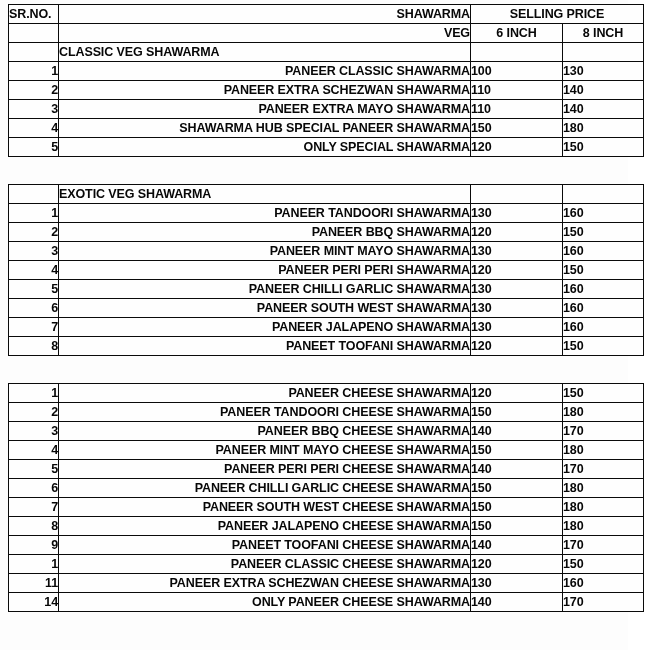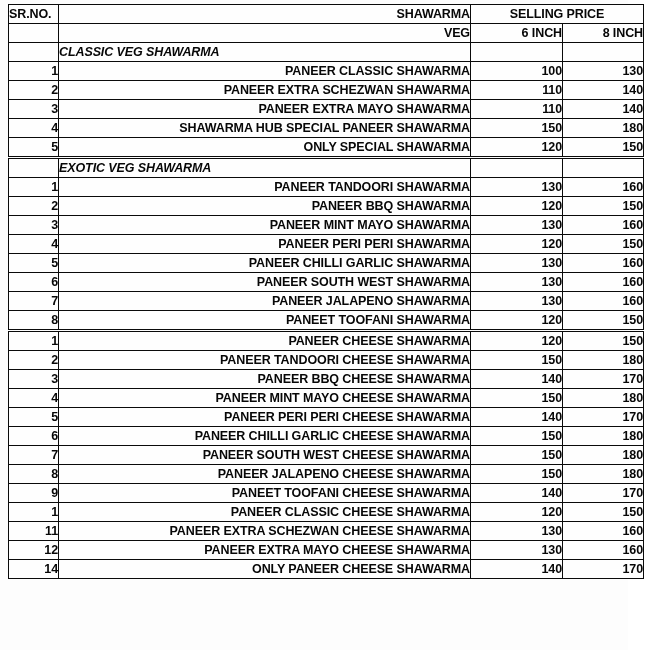--- a/index.html
+++ b/index.html
@@ -24,21 +24,21 @@
   }
 
   table.menu-table {
     width: 635px;
     border-collapse: collapse;
     table-layout: fixed;
     background: #fefefe;
   }
 
   table.menu-table + table.menu-table {
-    margin-top: 1px;
+    margin-top: 27px;
   }
 
   table.menu-table td,
   table.menu-table th {
     border: 1.6px solid #0a0a0a;
     font-size: 12.5px;
     font-weight: bold;
     color: #070707;
     height: 19px;
     line-height: 13px;
@@ -63,34 +63,33 @@
     padding-left: 3px;
     letter-spacing: -0.3px;
   }
   .cell-item {
     text-align: right;
     padding-left: 4px;
     white-space: nowrap;
     overflow: hidden;
   }
   .cell-price {
-    text-align: right;
+    text-align: left;
   }
   .cell-span-head {
     letter-spacing: 0.2px;
   }
   .cell-sizehead {
-    text-align: right;
+    text-align: center;
     letter-spacing: -0.1px;
   }
   .cell-section {
     text-align: left;
     padding-left: 4px;
     white-space: nowrap;
-    font-style: italic;
   }
   .cell-blank {
     background: #fefefe;
   }
 </style>
 </head>
 <body>
 
 <div class="page">
   <div id="tables-root">
@@ -283,26 +282,20 @@
             <td class="cell-price">120</td>
             <td class="cell-price">150</td>
           </tr>
           <tr>
             <td class="cell-sr">11</td>
             <td class="cell-item">PANEER EXTRA SCHEZWAN CHEESE SHAWARMA</td>
             <td class="cell-price">130</td>
             <td class="cell-price">160</td>
           </tr>
           <tr>
-            <td class="cell-sr">12</td>
-            <td class="cell-item">PANEER EXTRA MAYO CHEESE SHAWARMA</td>
-            <td class="cell-price">130</td>
-            <td class="cell-price">160</td>
-          </tr>
-          <tr>
             <td class="cell-sr">14</td>
             <td class="cell-item">ONLY PANEER CHEESE SHAWARMA</td>
             <td class="cell-price">140</td>
             <td class="cell-price">170</td>
           </tr>
         </tbody>
       </table>
     </div>
 </div>
 

